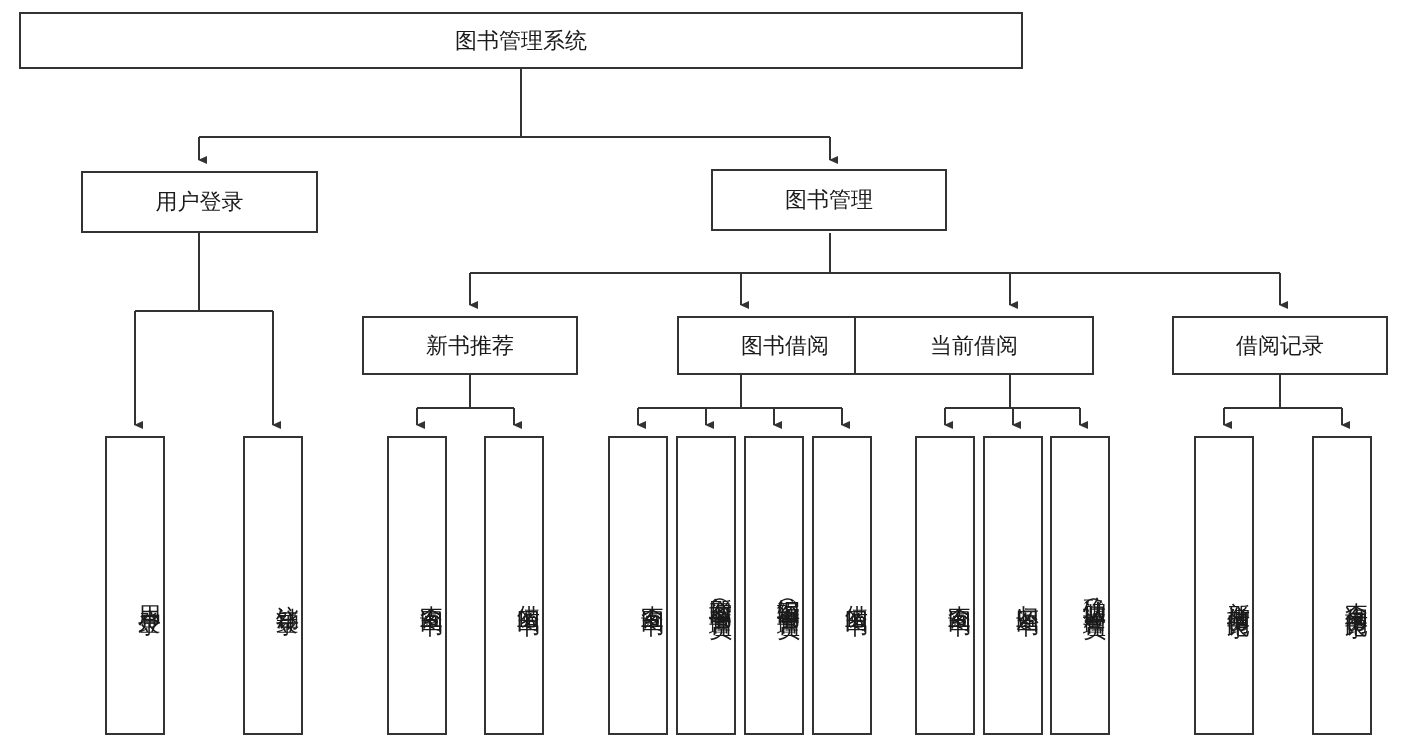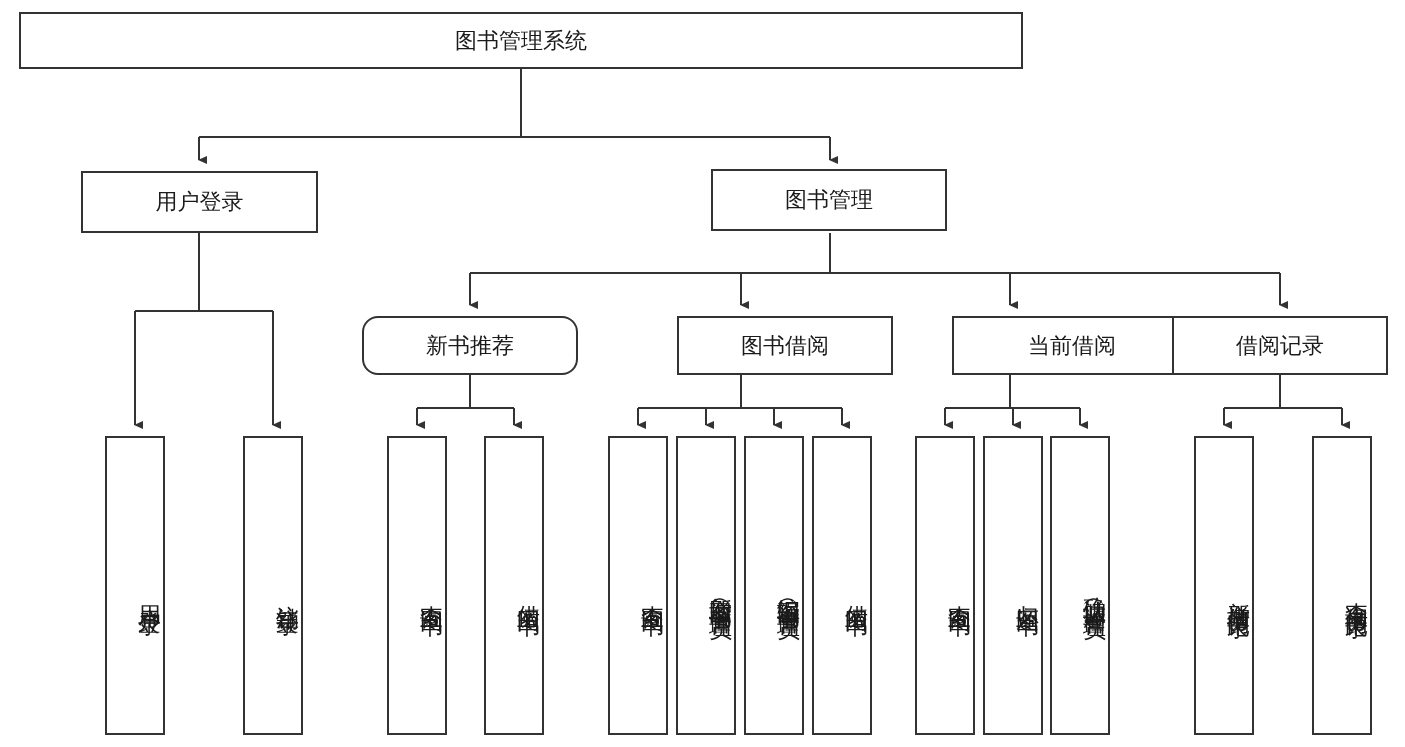--- a/index.html
+++ b/index.html
@@ -130,27 +130,27 @@
     <span class="label">图书管理系统</span>
   </div>
 
   <div class="node h" id="node-user-login" style="left: 81px; top: 171px; width: 237px; height: 62px; border-color: rgb(51, 51, 51); background: rgb(255, 255, 255); color: rgb(26, 26, 26);">
     <span class="label">用户登录</span>
   </div>
   <div class="node h" id="node-book-manage" style="left: 711px; top: 169px; width: 236px; height: 62px; border-color: rgb(51, 51, 51); background: rgb(255, 255, 255); color: rgb(26, 26, 26);">
     <span class="label">图书管理</span>
   </div>
 
-  <div class="node h" id="node-new-book-recommend" style="left: 362px; top: 316px; width: 216px; height: 59px; border-color: rgb(51, 51, 51); background: rgb(255, 255, 255); color: rgb(26, 26, 26); border-radius: 16px;">
+  <div class="node h" id="node-new-book-recommend" style="left: 362px; top: 316px; width: 216px; height: 59px; border-color: rgb(51, 51, 51); background: rgb(255, 255, 255); color: rgb(26, 26, 26);">
     <span class="label">新书推荐</span>
   </div>
   <div class="node h" id="node-book-borrow" style="left: 633px; top: 316px; width: 216px; height: 59px; border-color: rgb(51, 51, 51); background: rgb(255, 255, 255); color: rgb(26, 26, 26); margin-left: 44px;">
     <span class="label">图书借阅</span>
   </div>
-  <div class="node h" id="node-current-borrow" style="left: 952px; top: 316px; width: 240px; height: 59px; border-color: rgb(51, 51, 51); background: rgb(255, 255, 255); color: rgb(26, 26, 26);">
+  <div class="node h" id="node-current-borrow" style="left: 854px; top: 316px; width: 240px; height: 59px; border-color: rgb(51, 51, 51); background: rgb(255, 255, 255); color: rgb(26, 26, 26);">
     <span class="label">当前借阅</span>
   </div>
   <div class="node h" id="node-borrow-record" style="left: 1172px; top: 316px; width: 216px; height: 59px; border-color: rgb(51, 51, 51); background: rgb(255, 255, 255); color: rgb(26, 26, 26);">
     <span class="label">借阅记录</span>
   </div>
 
   <div class="node v" id="node-leaf-user-login" style="left: 105px; top: 436px; width: 60px; height: 299px; border-color: rgb(51, 51, 51); background: rgb(255, 255, 255); color: rgb(26, 26, 26);">
     <span class="label">用户登录</span>
   </div>
   <div class="node v" id="node-leaf-user-logout" style="left: 243px; top: 436px; width: 60px; height: 299px; border-color: rgb(51, 51, 51); background: rgb(255, 255, 255); color: rgb(26, 26, 26);">

